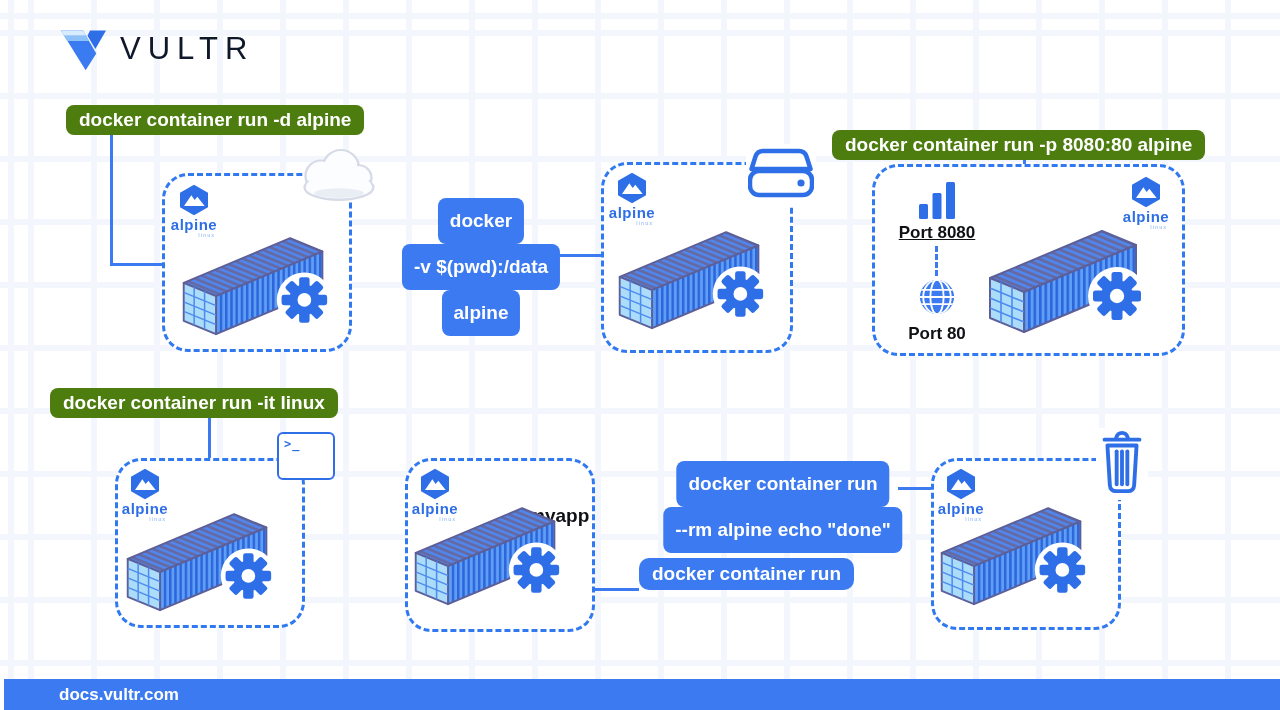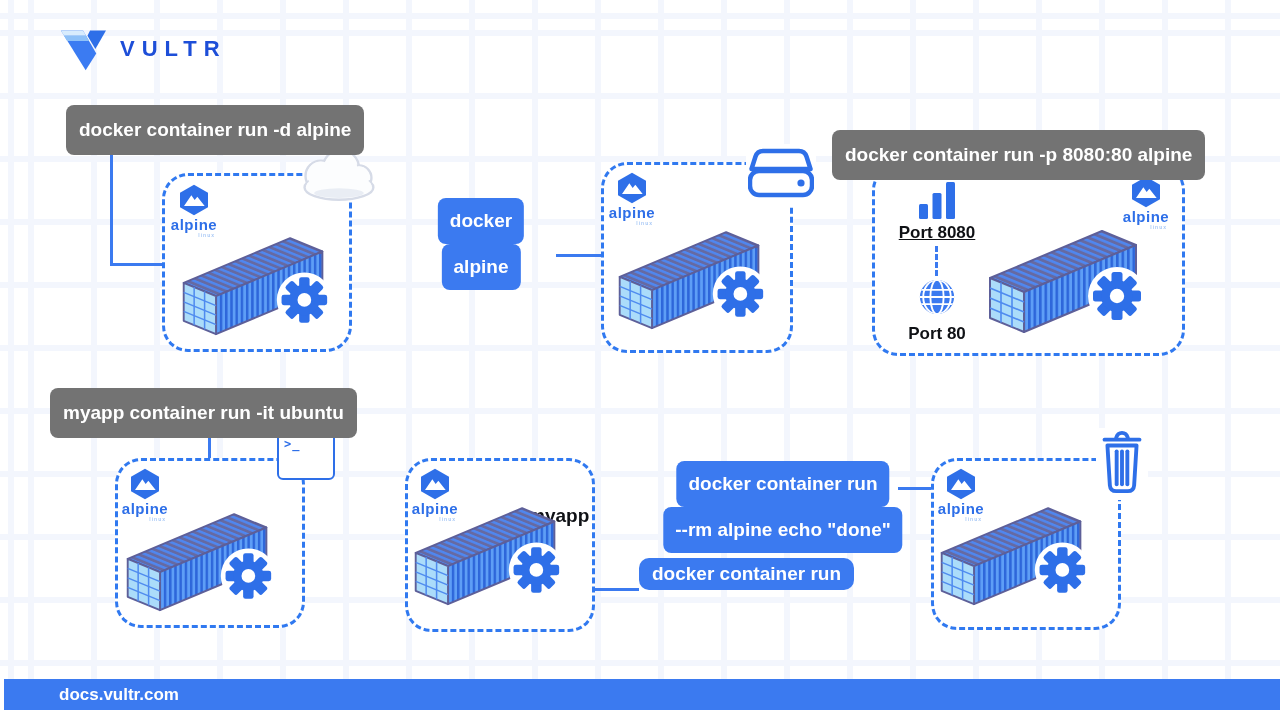--- a/index.html
+++ b/index.html
@@ -10,26 +10,26 @@
     background-color:#ffffff;
     background-image:
       repeating-linear-gradient(0deg,  #f3f6fd 0 6px, transparent 6px 63px),
       repeating-linear-gradient(90deg, #f3f6fd 0 6px, transparent 6px 63px);
     background-position: 0 19px, 28px 0;
   }
   .abs{ position:absolute; }
 
   
   .brand{ left:58px; top:26px; display:flex; align-items:center; gap:12px; z-index:4; }
-  .brand-word{ font-size:22px; font-weight:bold; letter-spacing:7px; color:#1d4ed8; }
+  .brand-word{ font-size:31px; font-weight:normal; letter-spacing:7px; color:#0f172a; }
 
   
   .cmd-label{
-    position:absolute; background:#737373; color:#fff; font-weight:bold;
-    font-size:19px; line-height:30px; padding:10px 13px; border-radius:8px;
+    position:absolute; background:#4d7c0f; color:#fff; font-weight:bold;
+    font-size:19px; line-height:30px; padding:0 13px; border-radius:8px;
     white-space:nowrap; z-index:5;
   }
   .cmd-stack{ position:absolute; display:flex; flex-direction:column; align-items:center; z-index:5; }
   .cmd-stack span{
     background:#3b7af0; color:#fff; font-weight:bold; font-size:19px;
     line-height:30px; padding:8px 12px; border-radius:8px; white-space:nowrap;
   }
   .cmd-block{
     position:absolute; background:#3b7af0; color:#fff; font-weight:bold;
     font-size:19px; line-height:30px; padding:1px 13px; border-radius:10px;
@@ -205,20 +205,21 @@
 </div>
 <svg class="icon-wrap" style="left:178px; top:222px;" width="152" height="116">
     <use href="#container-art"></use>
   </svg>
 <svg class="icon-wrap" style="left:295px; top:145px;" width="86" height="58">
     <use href="#cloud-art"></use>
   </svg>
 
 <div class="cmd-stack" style="left:481px; top:198px; transform:translateX(-50%);">
   <span>docker</span>
+  <span>-v $(pwd):/data</span>
   <span>alpine</span>
 </div>
 <div class="dash-box" style="left:601px; top:162px; width:192px; height:191px;"></div>
 <div class="alpine-logo" style="left:608px; top:172px;">
   <svg width="32" height="32">
       <use href="#alpine-hex"></use>
     </svg>
   <span class="alpine-word">alpine</span>
   <span class="alpine-sub">linux</span>
 </div>
@@ -246,21 +247,21 @@
   <svg width="32" height="32">
       <use href="#alpine-hex"></use>
     </svg>
   <span class="alpine-word">alpine</span>
   <span class="alpine-sub">linux</span>
 </div>
 <svg class="icon-wrap" style="left:984px; top:214px;" width="160" height="122">
     <use href="#container-art"></use>
   </svg>
 
-<div class="cmd-label" style="left:50px; top:388px;">myapp container run -it ubuntu</div>
+<div class="cmd-label" style="left:50px; top:388px;">docker container run -it linux</div>
 <div class="dash-box" style="left:115px; top:458px; width:190px; height:170px;"></div>
 <div class="alpine-logo" style="left:121px; top:468px;">
   <svg width="32" height="32">
       <use href="#alpine-hex"></use>
     </svg>
   <span class="alpine-word">alpine</span>
   <span class="alpine-sub">linux</span>
 </div>
 <svg class="icon-wrap" style="left:122px; top:498px;" width="152" height="116">
     <use href="#container-art"></use>

